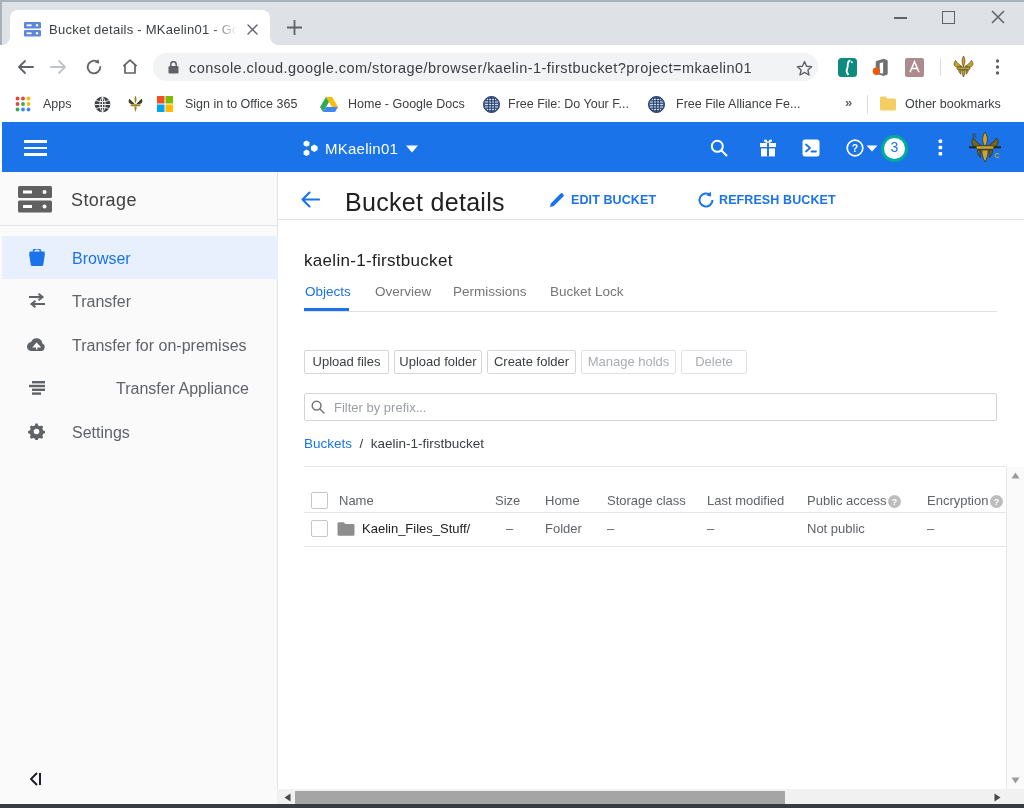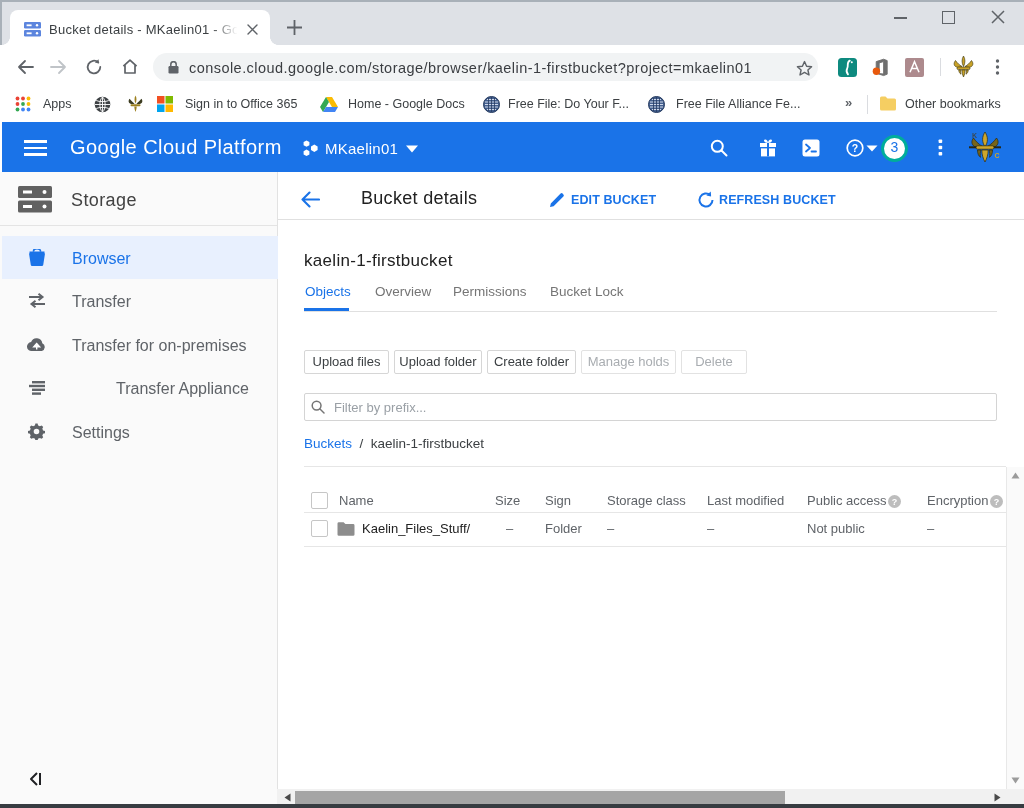--- a/index.html
+++ b/index.html
@@ -34,21 +34,21 @@
   
   #sb-title{left:71px;top:190px;font-size:18px;color:#424242;letter-spacing:0.4px;}
   #sb-divider{left:0;top:225px;width:277px;height:1px;background:#e4e4e4;}
   .navrow{left:0;width:276px;height:43px;}
   .navtext{left:72px;font-size:16px;color:#5f6368;}
   #nav-sel{background:#e8f0fe;}
   #collapse{left:28px;top:771px;}
 
   
   #chead{left:278px;top:172px;width:746px;height:47px;background:#fff;border-bottom:1px solid #e0e0e0;}
-  #bd-title{left:345px;top:188px;font-size:18px;color:#212121;letter-spacing:0.3px;margin-left:16px;}
+  #bd-title{left:345px;top:188px;font-size:25px;color:#212121;letter-spacing:0.3px;}
   .hbtn{font-size:12.5px;font-weight:bold;color:#1a73e8;letter-spacing:0.1px;top:193px;}
 
   #bucketname{left:304px;top:251px;font-size:17px;color:#212121;letter-spacing:0.3px;}
   .tab-item{top:284px;font-size:13.5px;color:#757575;}
   #tab-underline{left:304px;top:308px;width:45px;height:3px;background:#1a73e8;}
   #tabs-divider{left:304px;top:311px;width:693px;height:1px;background:#e0e0e0;}
 
   .btn{top:350px;height:22px;background:#fff;border:1px solid #d6d6d6;border-radius:2px;
     font-size:13px;color:#3c4043;text-align:center;line-height:22px;}
   .btn.dis{color:#a9adb1;border-color:#e2e2e2;}
@@ -239,21 +239,20 @@
     </svg>
     <div class="abs bktext" style="left:905px;">Other bookmarks</div>
   </div>
 
   <div class="abs" id="bluebar"></div>
   <div class="abs" id="hamburger">
     <div class="abs" style="left:24px;top:140px;width:23px;height:2.6px;background:#fff;"></div>
     <div class="abs" style="left:24px;top:146.5px;width:23px;height:2.6px;background:#fff;"></div>
     <div class="abs" style="left:24px;top:153px;width:23px;height:2.6px;background:#fff;"></div>
   </div>
-  <div class="abs" id="gcptitle">Google Cloud Platform</div>
   <div class="abs" id="projicon" style="left:303px;top:140px;">
     <svg width="16" height="17" viewBox="0 0 16 17">
       <path d="M3.5 0.4 L6.4 2 V5.2 L3.5 6.8 L0.6 5.2 V2 Z" fill="#fff"></path>
       <path d="M11.3 4.5 L14.6 6.4 V10.1 L11.3 12 L8 10.1 V6.4 Z" fill="#fff"></path>
       <path d="M3.5 9.6 L6.4 11.2 V14.4 L3.5 16 L0.6 14.4 V11.2 Z" fill="#fff"></path>
     </svg>
   </div>
   <div class="abs" id="mkael">MKaelin01</div>
   <div class="abs" id="blueicons">
 
@@ -409,21 +408,21 @@
       <path d="M9 9 L13 13" stroke="#757575" stroke-width="1.5" stroke-linecap="round"></path>
     </svg>
   </div>
   <div class="abs" id="filtertext">Filter by prefix...</div>
   <div class="abs" id="crumb"><a>Buckets</a> &nbsp;/&nbsp; kaelin-1-firstbucket</div>
   <div class="abs" id="tbl-divider"></div>
 
   <div class="abs chk" style="left:311px;top:492px;"></div>
   <div class="abs th" style="left:339px;">Name</div>
   <div class="abs th" style="left:471px;margin-left:24px;">Size</div>
-  <div class="abs th" style="left:545px;">Sign</div>
+  <div class="abs th" style="left:545px;">Home</div>
   <div class="abs th" style="left:607px;">Storage class</div>
   <div class="abs th" style="left:707px;">Last modified</div>
   <div class="abs th" style="left:807px;">Public access</div>
   <div class="abs" id="q1" style="left:888px;top:495px;">
     <svg width="13" height="13" viewBox="0 0 13 13">
       <circle cx="6.5" cy="6.5" r="6.5" fill="#bdbdbd"></circle>
       <text x="6.5" y="9.6" font-size="9" font-weight="bold" fill="#fff" text-anchor="middle" font-family="Liberation Sans,sans-serif">?</text>
     </svg>
   </div>
   <div class="abs th" style="left:927px;">Encryption</div>

